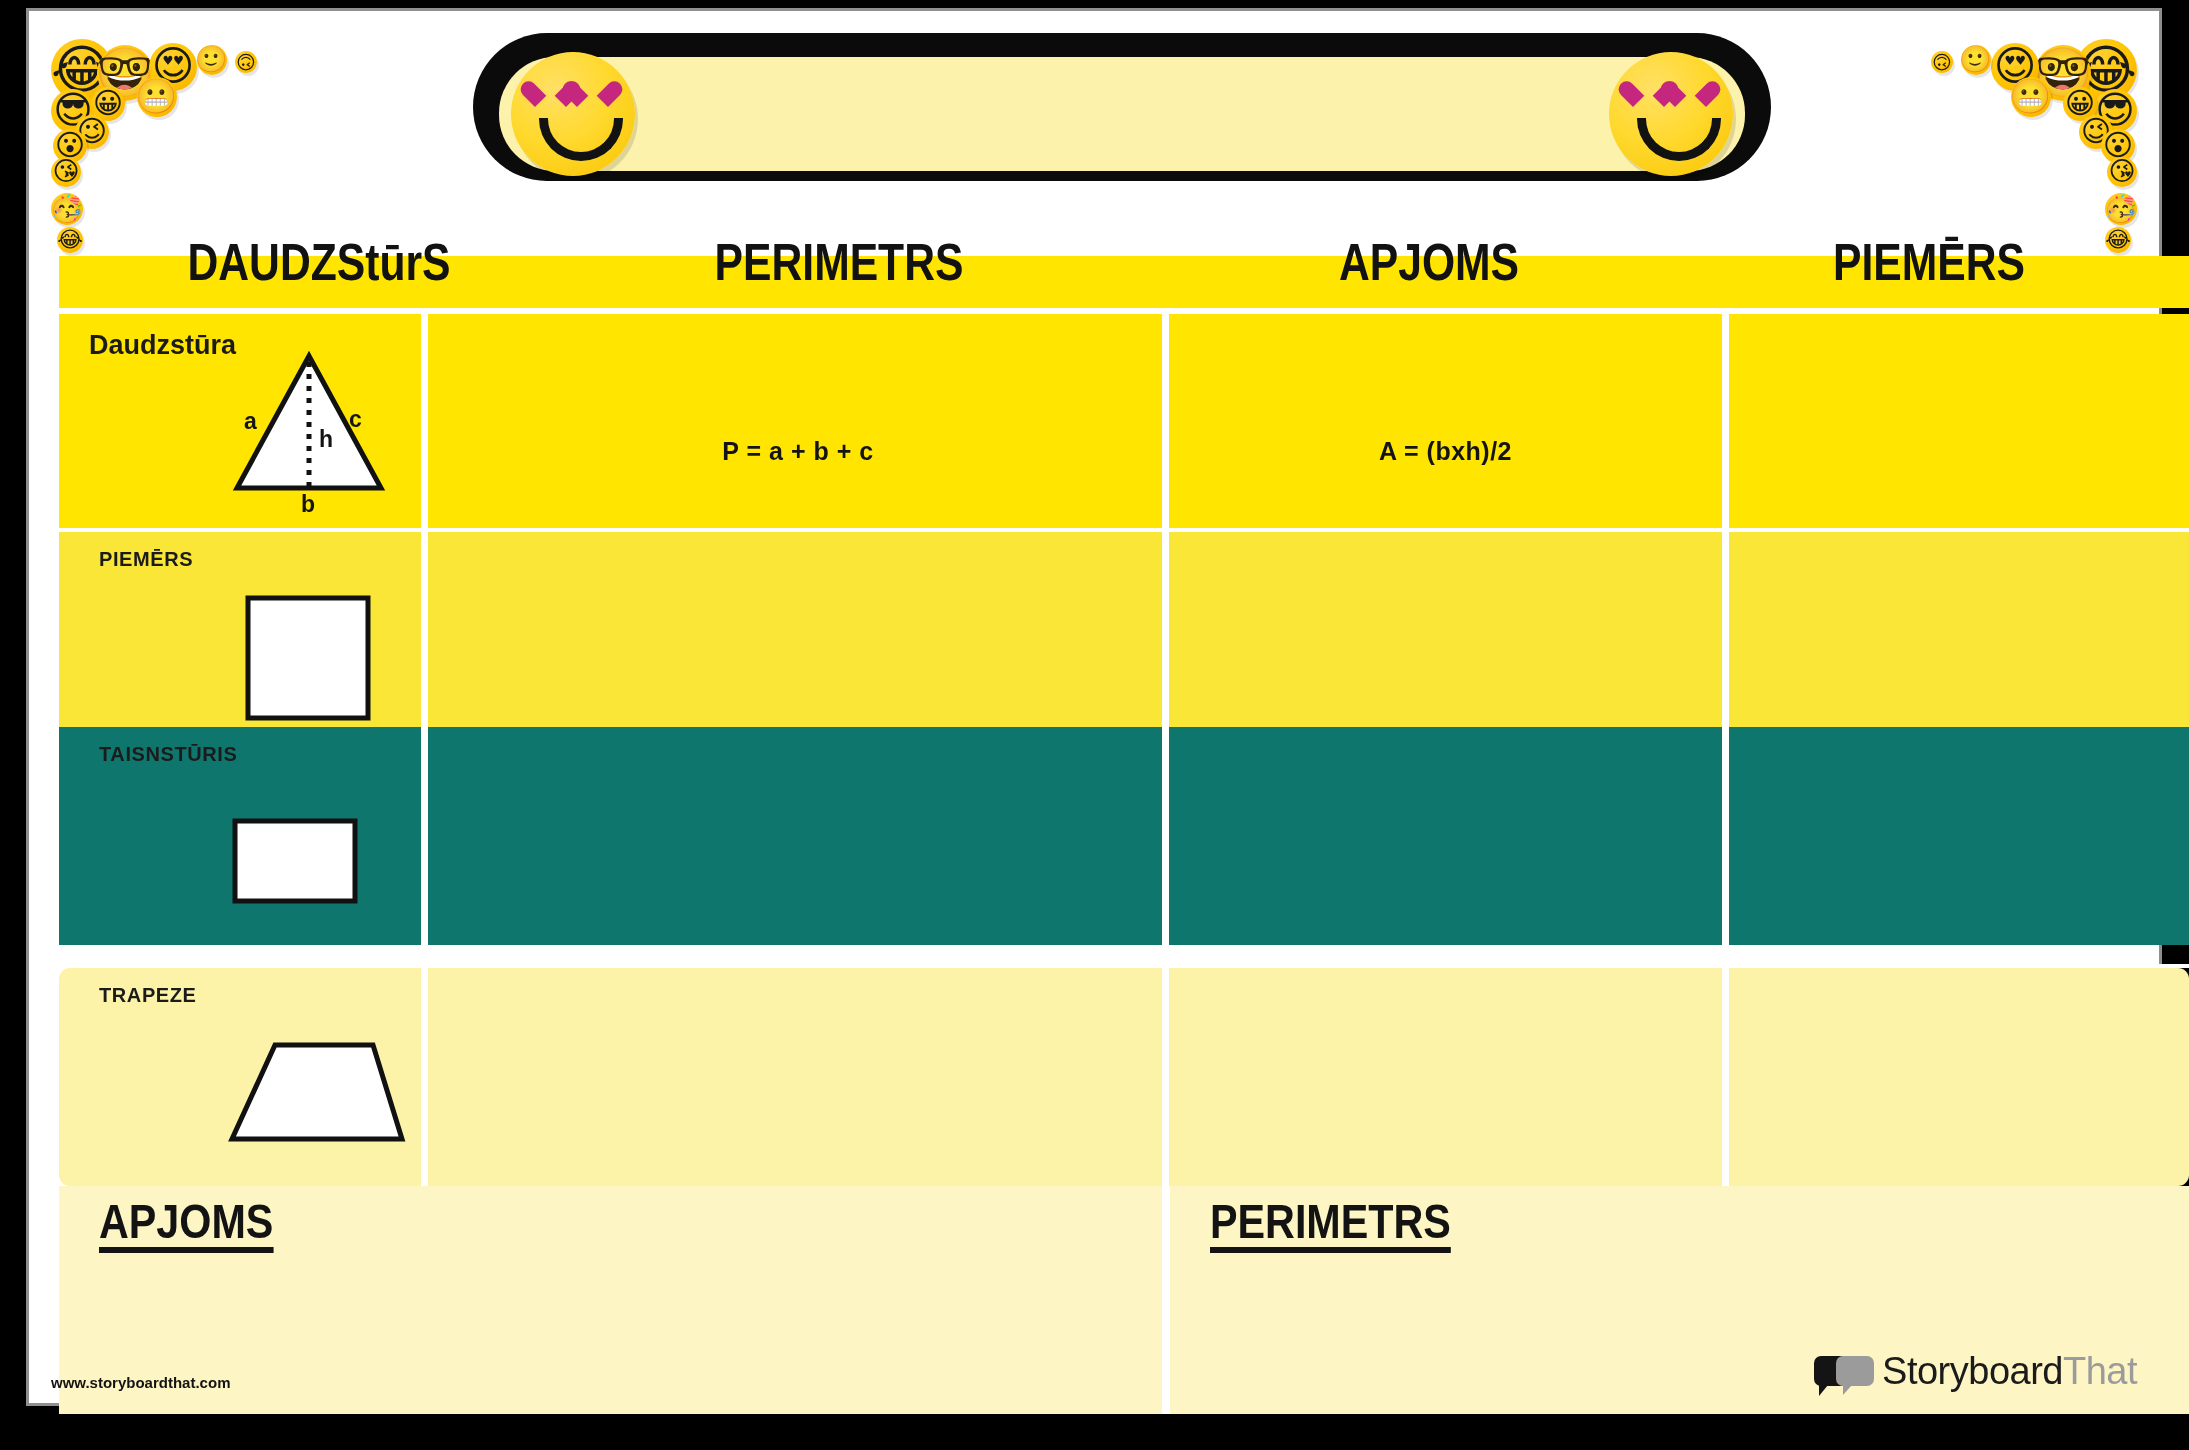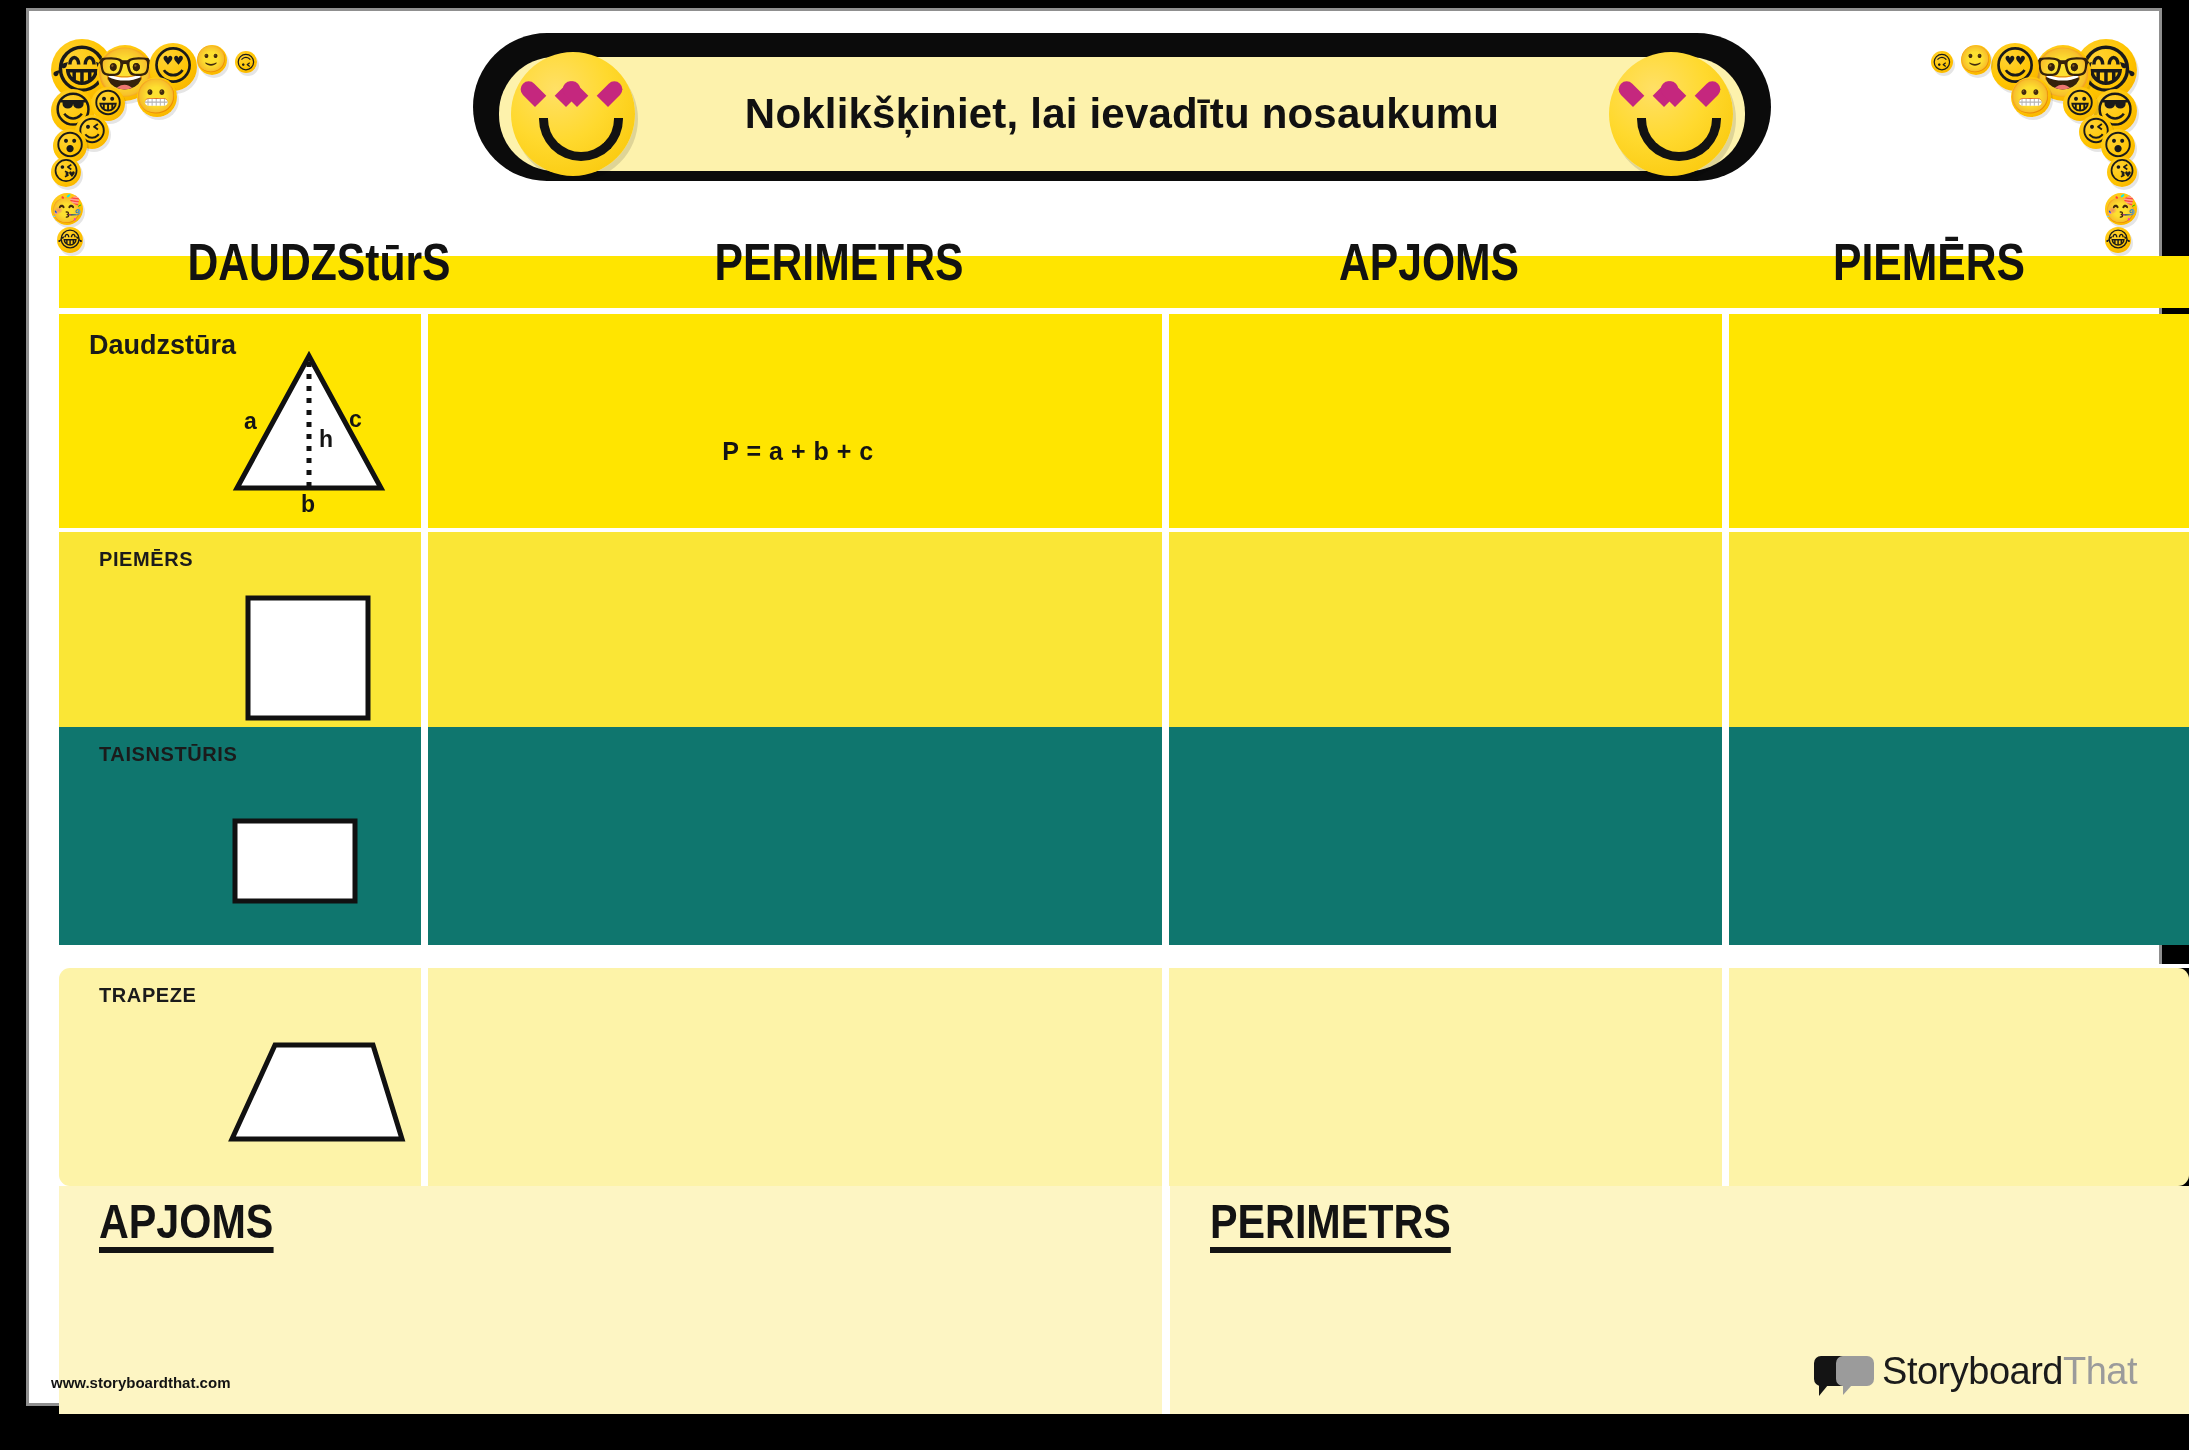--- a/index.html
+++ b/index.html
@@ -418,21 +418,20 @@
         </div>
       </div>
 
     <div class="banner-outer">
       <div class="banner-inner">
         <div class="banner-face lf">
           <div class="bf-eye l"></div>
           <div class="bf-eye r"></div>
           <div class="bf-mouth"></div>
         </div>
-        <div class="banner-title">Noklikšķiniet, lai ievadītu nosaukumu</div>
         <div class="banner-face rf">
           <div class="bf-eye l"></div>
           <div class="bf-eye r"></div>
           <div class="bf-mouth"></div>
         </div>
       </div>
     </div>
 
     <div class="header-band">
       <div class="col-head" style="left:-110px;width:740px;">DAUDZStūrS</div>
@@ -455,20 +454,23 @@
             <div class="tri-lbl" style="left:120px;top:58px;">c</div>
             <div class="tri-lbl" style="left:90px;top:78px;">h</div>
             <div class="tri-lbl" style="left:72px;top:143px;">b</div>
           </div>
         </div>
         <div class="colsep" style="left:362px;"></div>
         <div class="cell" style="left:369px;width:740px;">
           <div class="formula">P = a + b + c</div>
         </div>
         <div class="colsep" style="left:1103px;"></div>
+        <div class="cell" style="left:1110px;width:553px;">
+          <div class="formula">A = (bxh)/2</div>
+        </div>
         <div class="colsep" style="left:1663px;"></div>
         <div class="cell" style="left:1670px;width:460px;">
           <div class="formula"></div>
         </div>
       </div>
       <div class="rowsep" style="top:214px;"></div>
 
       <div class="trow" style="top:218px;background:#FAE636;">
         <div class="cell" style="left:0;width:362px;">
           <div class="shape-label small">PIEMĒRS</div>

